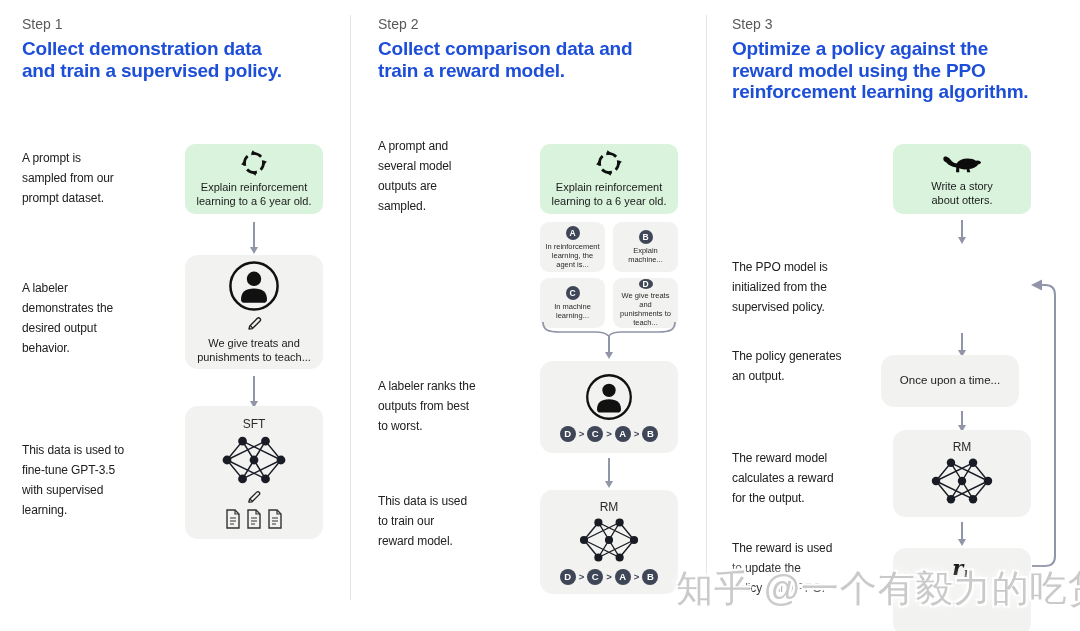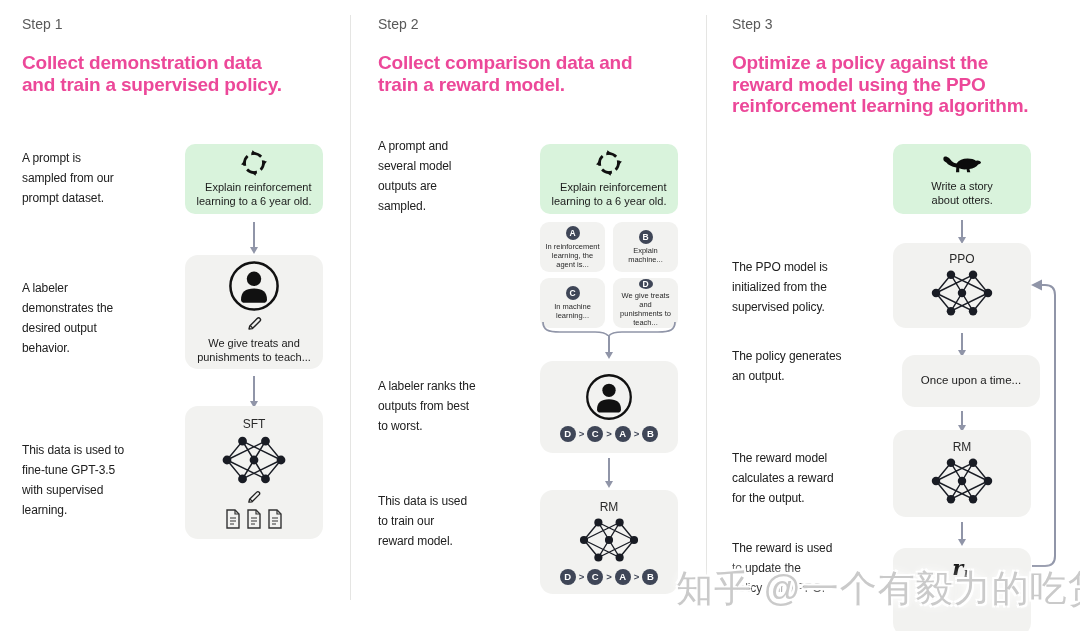--- a/index.html
+++ b/index.html
@@ -1,27 +1,27 @@
 <!DOCTYPE html>
 <html><head>
 <meta charset="utf-8">
 <style>
   html,body{margin:0;padding:0;background:#fff;}
   .canvas{position:relative;width:1080px;height:631px;background:#ffffff;overflow:hidden;
           font-family:"Liberation Sans", sans-serif;}
   .divider{position:absolute;top:15px;width:1px;height:585px;background:#e5e5e3;}
   .col{position:absolute;top:16px;}
   .step-label{font-size:14px;color:#595959;letter-spacing:0;}
-  .step-title{margin-top:20px;font-size:19px;font-weight:bold;color:#ec4899;line-height:21.5px;
+  .step-title{margin-top:6px;font-size:19px;font-weight:bold;color:#1d4ed8;line-height:21.5px;
               white-space:pre-line;letter-spacing:-0.2px;}
   .caption{position:absolute;left:0;font-size:12px;line-height:20px;color:#202020;
            white-space:pre-line;letter-spacing:-0.1px;}
   .node{position:absolute;width:138px;border-radius:10px;display:flex;flex-direction:column;
         align-items:center;justify-content:center;text-align:center;box-sizing:border-box;}
-  .node.green{background:#d9f3dc;text-align:right;}
+  .node.green{background:#d9f3dc;}
   .node.gray{background:#f2f2f0;border-radius:13px;}
   .node-text{font-size:11px;line-height:13.5px;color:#1b1b1b;white-space:pre-line;margin-top:5px;}
   .node-label{font-size:12px;color:#2a2a2a;}
   .varrow{position:absolute;width:2px;background:#9095a8;}
   .varrow::after{content:"";position:absolute;left:-3.5px;bottom:-6px;width:0;height:0;
     border-left:4.5px solid transparent;border-right:4.5px solid transparent;border-top:7px solid #9095a8;}
   .answers{position:absolute;display:grid;grid-template-columns:65px 65px;grid-auto-rows:50px;
            column-gap:8px;row-gap:6px;}
   .answer-card{background:#f2f2f0;border-radius:9px;display:flex;flex-direction:column;
                align-items:center;justify-content:center;text-align:center;padding:2px;box-sizing:border-box;}
@@ -252,44 +252,26 @@
       </svg>
       <div class="node-text">Write a story
 about otters.</div>
     </div>
 
     <div class="varrow" style="left:229px;top:204px;height:18px;"></div>
 
     <div class="caption" style="top:241px;width:165px;">The PPO model is
 initialized from the
 supervised policy.</div>
-    <div class="node gray" style="left:161px;top:227px;height:85px;">
-      <div class="node-label">PPO</div>
-      <svg width="72" height="52" viewBox="0 0 100 80" style="margin-top:1px">
-        <g stroke="#191c24" stroke-width="2.2">
-          <path d="M33,12 L10,40 M33,12 L50,40 M33,12 L90,40 M67,12 L10,40 M67,12 L50,40 M67,12 L90,40"></path>
-          <path d="M33,68 L10,40 M33,68 L50,40 M33,68 L90,40 M67,68 L10,40 M67,68 L50,40 M67,68 L90,40"></path>
-        </g>
-        <g fill="#191c24">
-          <circle cx="33" cy="12" r="6.5"></circle>
-            <circle cx="67" cy="12" r="6.5"></circle>
-          <circle cx="10" cy="40" r="6.5"></circle>
-            <circle cx="50" cy="40" r="6.5"></circle>
-            <circle cx="90" cy="40" r="6.5"></circle>
-          <circle cx="33" cy="68" r="6.5"></circle>
-            <circle cx="67" cy="68" r="6.5"></circle>
-        </g>
-      </svg>
-    </div>
 
     <div class="varrow" style="left:229px;top:317px;height:18px;"></div>
 
     <div class="caption" style="top:330px;width:175px;">The policy generates
 an output.</div>
-    <div class="node gray" style="left:170px;top:339px;height:52px;">
+    <div class="node gray" style="left:149px;top:339px;height:52px;">
       <div class="node-text" style="margin-top:0;font-size:11.5px;">Once upon a time...</div>
     </div>
 
     <div class="varrow" style="left:229px;top:395px;height:15px;"></div>
 
     <div class="caption" style="top:432px;width:165px;">The reward model
 calculates a reward
 for the output.</div>
     <div class="node gray" style="left:161px;top:414px;height:87px;">
       <div class="node-label">RM</div>

